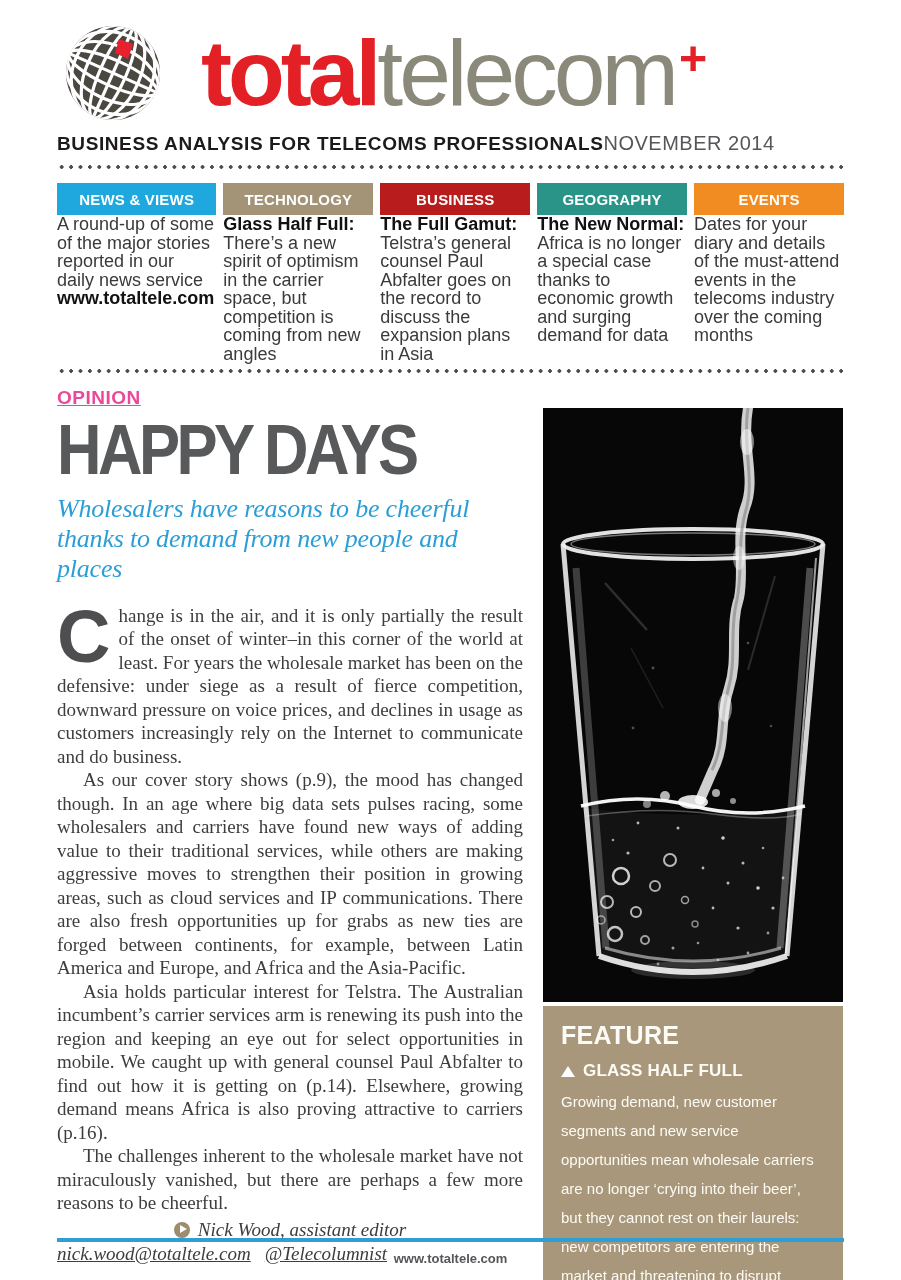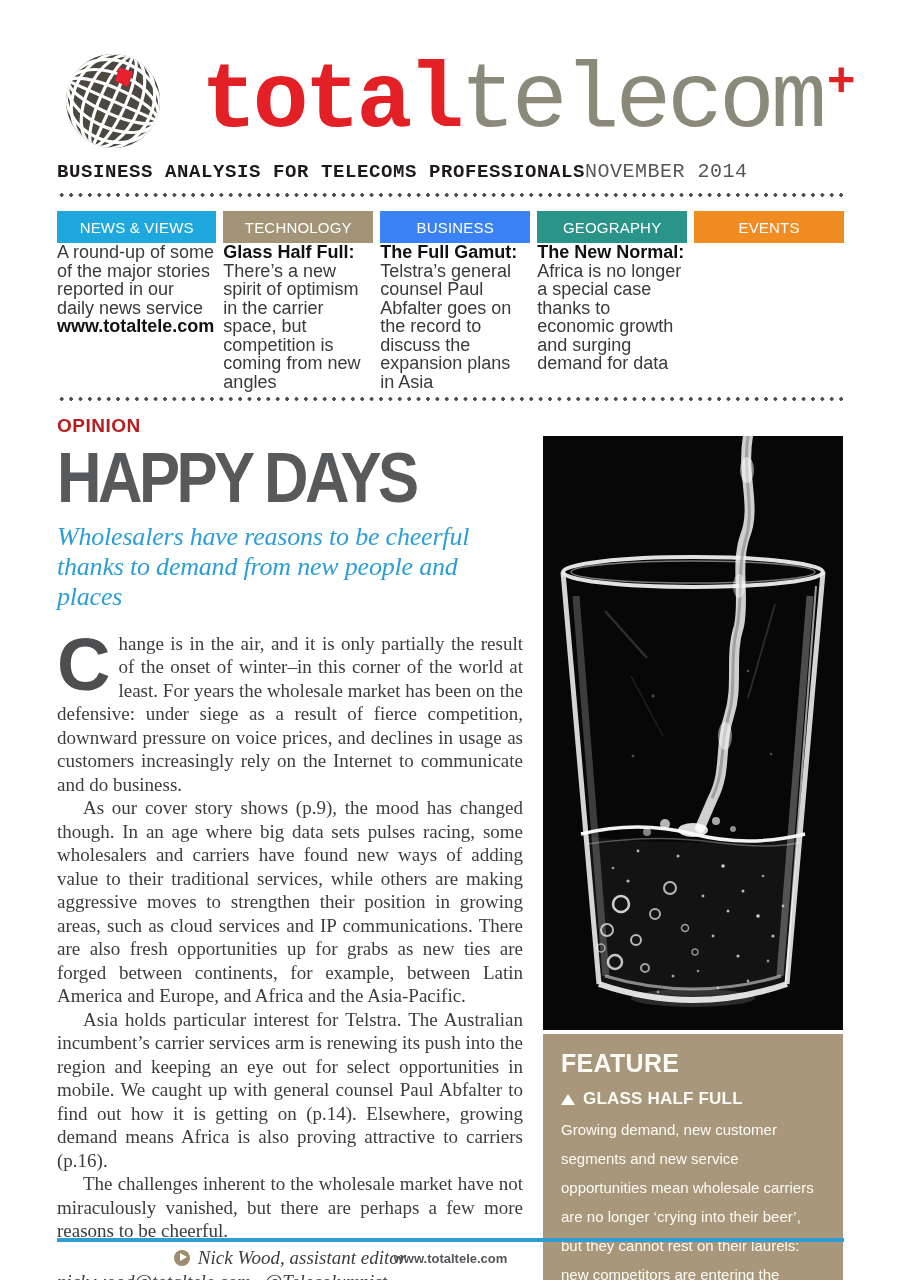--- a/index.html
+++ b/index.html
@@ -5,42 +5,42 @@
   * { margin:0; padding:0; box-sizing:border-box; }
   html,body { background:#ffffff; }
   .page {
     position:relative; width:901px; height:1280px; margin:0 auto;
     background:#ffffff; overflow:hidden;
     font-family:"Liberation Sans", sans-serif; color:#231f20;
     padding:0 57px;
   }
 
   
-  .masthead { padding-top:50px;font-family:Liberation Mono, monospace; }
+  .masthead { padding-top:22px; }
   .logo-row { display:flex; align-items:center; height:102px; }
   .globe { width:116px; height:100px; flex:0 0 auto; margin-right:28px; }
   .logo-text { font-size:93px; line-height:1; letter-spacing:-4px; white-space:nowrap; }
   .logo-total { font-weight:bold; }
   .logo-telecom { font-weight:normal; }
   .logo-plus { font-weight:bold; font-size:0.52em; position:relative; top:-0.62em; letter-spacing:0; margin-left:4px; }
   .tagline-row { display:flex; justify-content:flex-start; align-items:baseline; margin-top:8px; }
   .tagline { font-weight:bold; font-size:19px; letter-spacing:0.6px; color:#1e1a1b; }
   .issue-date { font-size:20px; color:#55565a; letter-spacing:0.5px; }
   .dotted-rule {
     height:6px; margin-top:9px;
     background-image:radial-gradient(circle, #4d4d4f 1.7px, transparent 1.9px);
     background-size:9.4px 6px; background-position:0 50%; background-repeat:repeat-x;
   }
 
   
   .tabs { display:flex; gap:7px; margin-top:13px; }
   .tab { flex:1 1 0; }
   .tab-header {
     height:32px; display:flex; align-items:center; justify-content:center;
-    color:#fff; font-weight:normal; font-size:15px; letter-spacing:0.2px; cursor:pointer;text-align:right;
+    color:#fff; font-weight:bold; font-size:15px; letter-spacing:0.2px; cursor:pointer;text-align:right;
   }
   .tab-desc { font-size:18px; line-height:18.5px; color:#3a3a3a; padding-right:2px; }
   .tab-lead { display:block; color:#111; }
   .tab-lead:empty { display:none; }
   .tab-link { display:block; font-weight:bold; color:#111; }
   .tab-link:empty { display:none; }
   .rule-2 { margin-top:5px; }
 
   
   .main { display:flex; margin-top:13px; }
@@ -130,37 +130,38 @@
   <section class="tabs">
     <div class="tab">
       <div class="tab-header" style="background-color: rgb(31, 168, 221);">NEWS &amp; VIEWS</div>
       <p class="tab-desc"><span>A round-up of some of the major stories reported in our daily news service</span><strong class="tab-link">www.totaltele.com</strong></p>
     </div>
     <div class="tab">
       <div class="tab-header" style="background-color: rgb(163, 148, 120);">TECHNOLOGY</div>
       <p class="tab-desc"><strong class="tab-lead">Glass Half Full:</strong><span>There’s a new spirit of optimism in the carrier space, but competition is coming from new angles</span></p>
     </div>
     <div class="tab">
-      <div class="tab-header" style="background-color: #3b82f6;">BUSINESS</div>
+      <div class="tab-header" style="background-color: #b91c1c;">BUSINESS</div>
       <p class="tab-desc"><strong class="tab-lead">The Full Gamut:</strong><span>Telstra’s general counsel Paul Abfalter goes on the record to discuss the expansion plans in Asia</span></p>
     </div>
     <div class="tab">
       <div class="tab-header" style="background-color: rgb(43, 148, 136);">GEOGRAPHY</div>
       <p class="tab-desc"><strong class="tab-lead">The New Normal:</strong><span>Africa is no longer a special case thanks to economic growth and surging demand for data</span></p>
     </div>
     <div class="tab">
       <div class="tab-header" style="background-color: rgb(240, 140, 33);">EVENTS</div>
+      <p class="tab-desc"><span>Dates for your diary and details of the must-attend events in the telecoms industry over the coming months</span></p>
     </div>
   </section>
   <div class="dotted-rule rule-2"></div>
 
   <main class="main">
 
     <article class="left-col">
-      <div class="kicker" style="color: #b91c1c;">OPINION</div>
+      <div class="kicker" style="color: #ec4899; text-decoration: underline;">OPINION</div>
       <h2 class="headline" style="color: rgb(88, 89, 91);">HAPPY DAYS</h2>
       <p class="standfirst" style="color: rgb(44, 158, 214);">Wholesalers have reasons to be cheerful thanks to demand from new people and places</p>
       <div class="body-copy">
         <p><span class="drop-cap">C</span><span>hange is in the air, and it is only partially the result of the onset of winter–in this corner of the world at least. For years the wholesale market has been on the defensive: under siege as a result of fierce competition, downward pressure on voice prices, and declines in usage as customers increasingly rely on the Internet to communicate and do business.</span></p>
         <p>As our cover story shows (p.9), the mood has changed though. In an age where big data sets pulses racing, some wholesalers and carriers have found new ways of adding value to their traditional services, while others are making aggressive moves to strengthen their position in growing areas, such as cloud services and IP communications. There are also fresh opportunities up for grabs as new ties are forged between continents, for example, between Latin America and Europe, and Africa and the Asia-Pacific.</p>
         <p>Asia holds particular interest for Telstra. The Australian incumbent’s carrier services arm is renewing its push into the region and keeping an eye out for select opportunities in mobile. We caught up with general counsel Paul Abfalter to find out how it is getting on (p.14). Elsewhere, growing demand means Africa is also proving attractive to carriers (p.16).</p>
         <p>The challenges inherent to the wholesale market have not miraculously vanished, but there are perhaps a few more reasons to be cheerful.</p>
       </div>
       <p class="byline"><span class="byline-icon"></span><span>Nick Wood, assistant editor</span></p>
       <p class="contact"><span class="email">nick.wood@totaltele.com</span><span class="twitter">@Telecolumnist</span></p>

